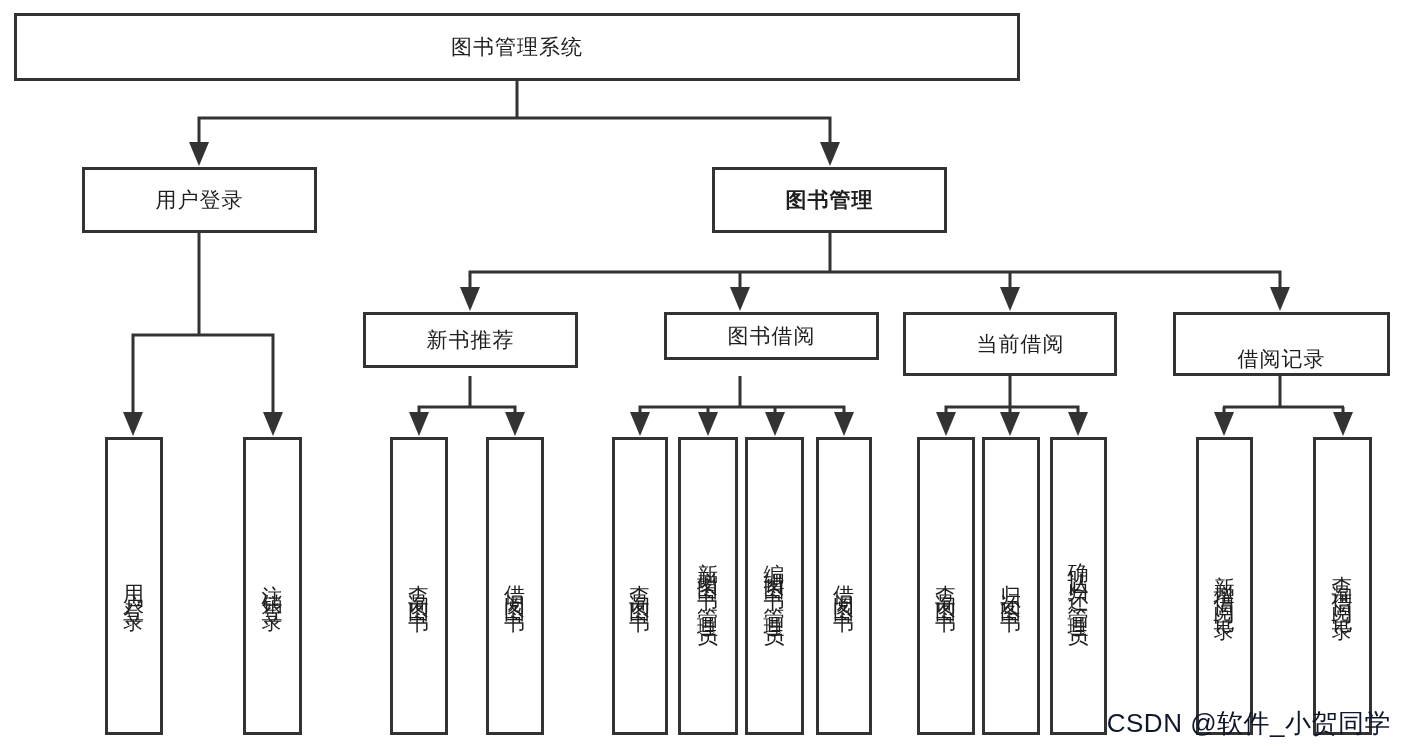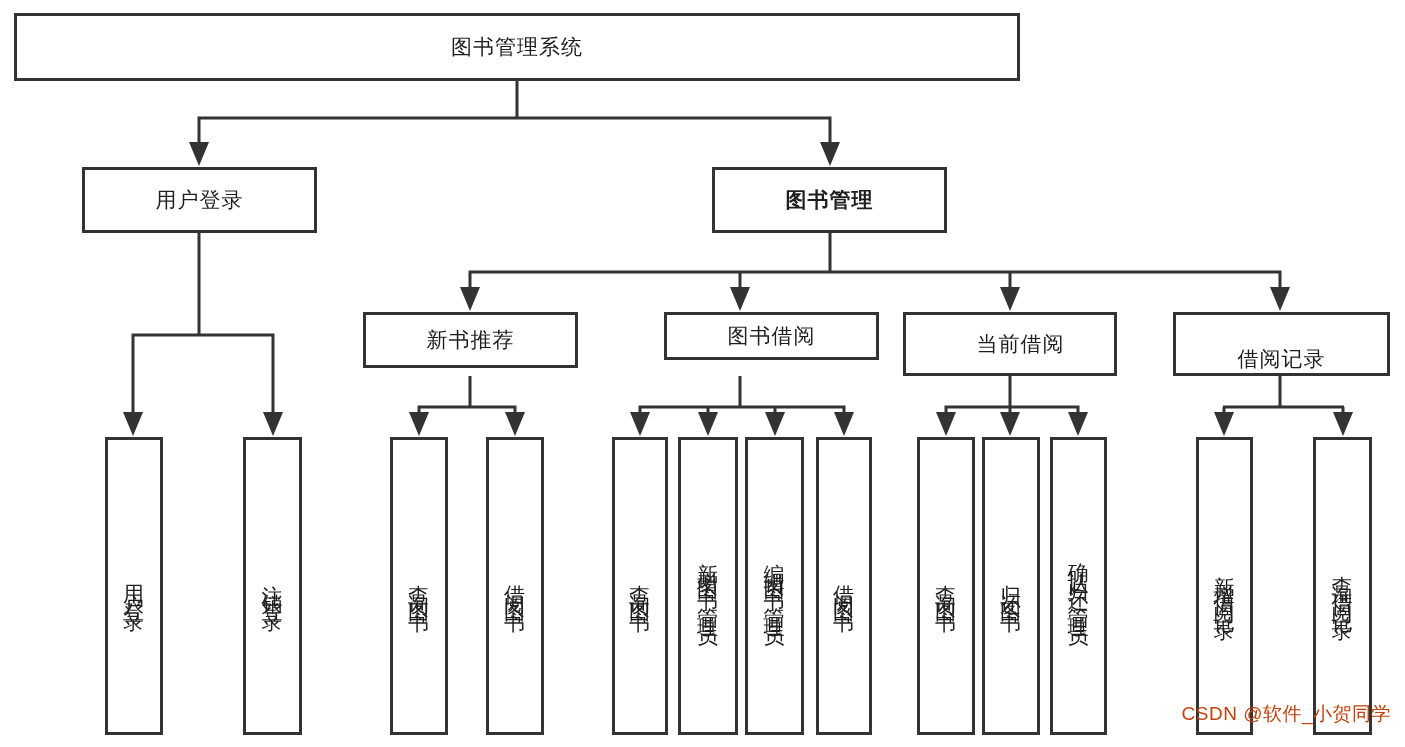--- a/index.html
+++ b/index.html
@@ -68,23 +68,23 @@
   .n-l7  { left: 745px;  top: 437px; width: 59px; height: 298px; }
   .n-l8  { left: 816px;  top: 437px; width: 56px; height: 298px; }
   .n-l9  { left: 917px;  top: 437px; width: 58px; height: 298px; }
   .n-l10 { left: 982px;  top: 437px; width: 58px; height: 298px; }
   .n-l11 { left: 1050px; top: 437px; width: 57px; height: 298px; }
   .n-l12 { left: 1196px; top: 437px; width: 57px; height: 298px; }
   .n-l13 { left: 1313px; top: 437px; width: 59px; height: 298px; }
   .watermark {
     position: absolute;
     right: 14px;
-    bottom: 20px;
-    font-size: 19px;
-    color: #c2410c;
+    bottom: 6px;
+    font-size: 26px;
+    color: #0f172a;
     letter-spacing: 0.5px;
     white-space: nowrap;
   }
 </style>
 </head>
 <body>
 
 <div id="stage">
 
   <svg id="connectors" viewBox="0 0 1405 747" xmlns="http://www.w3.org/2000/svg">

